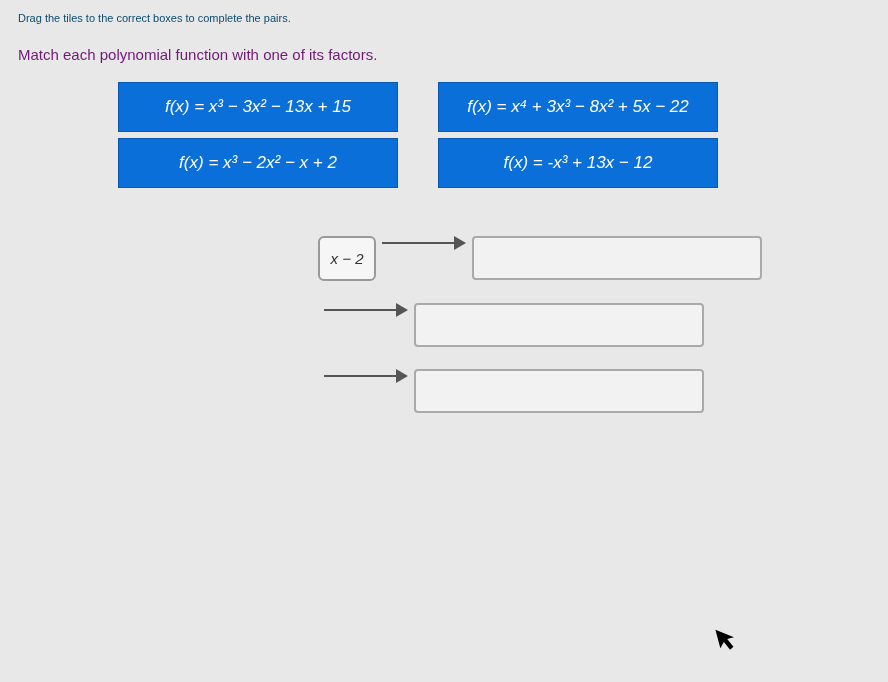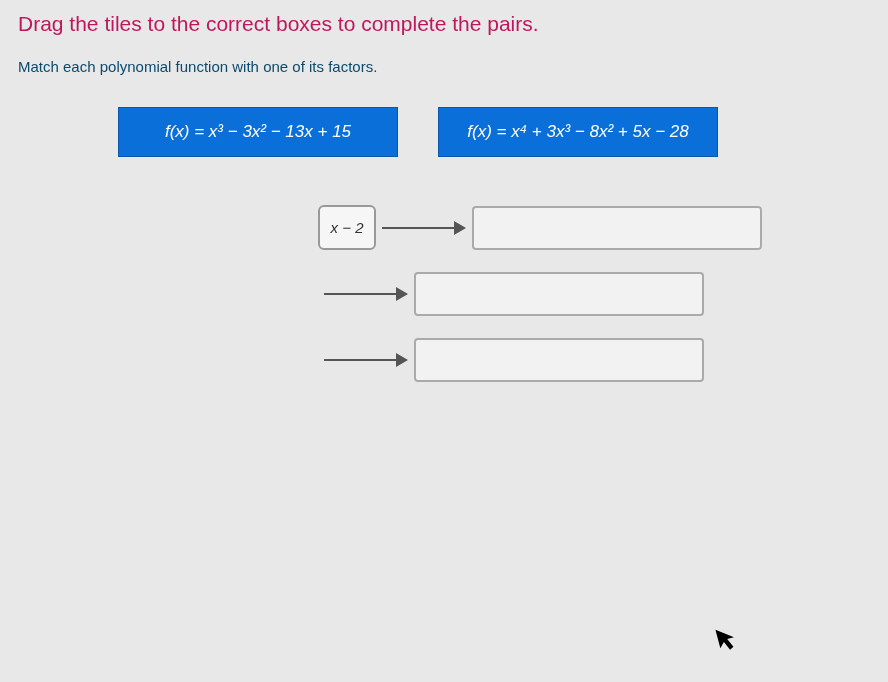--- a/index.html
+++ b/index.html
@@ -10,28 +10,28 @@
     body {
       font-family: Arial, Helvetica, sans-serif;
       background: #e8e8e8;
       width: 888px;
       height: 682px;
       padding: 12px 18px;
       color: #333;
       position: relative;
     }
     .instruction-1 {
-      font-size: 21px;
-      color: #be185d;
+      font-size: 11px;
+      color: #0c4a6e;
       margin-bottom: 22px;
     }
     .instruction-2 {
       font-size: 15px;
-      color: #0c4a6e;
-      margin-bottom: 32px;
+      color: #701a75;
+      margin-bottom: 19px;
     }
     .tiles-area {
       display: flex;
       flex-direction: column;
       gap: 6px;
       padding-left: 100px;
       margin-bottom: 48px;
     }
     .tiles-row {
       display: flex;
@@ -50,21 +50,21 @@
       font-style: italic;
     }
     .pairs-area {
       padding-left: 300px;
       display: flex;
       flex-direction: column;
       gap: 22px;
     }
     .pair-row {
       display: flex;
-      align-items: center;
+      align-items: flex-start;
       gap: 0;
     }
     .factor-box {
       border: 2px solid #999;
       background: #f6f6f6;
       border-radius: 6px;
       padding: 12px 10px;
       font-size: 15px;
       font-style: italic;
       color: #333;
@@ -107,21 +107,25 @@
   </style>
 </head>
 <body>
 
 <div class="instruction-1">Drag the tiles to the correct boxes to complete the pairs.</div>
 <div class="instruction-2">Match each polynomial function with one of its factors.</div>
 
 <div class="tiles-area">
   <div class="tiles-row">
     <div class="tile">f(x) = x³ − 3x² − 13x + 15</div>
-    <div class="tile">f(x) = x⁴ + 3x³ − 8x² + 5x − 28</div>
+    <div class="tile">f(x) = x⁴ + 3x³ − 8x² + 5x − 22</div>
+  </div>
+  <div class="tiles-row">
+    <div class="tile">f(x) = x³ − 2x² − x + 2</div>
+    <div class="tile">f(x) = -x³ + 13x − 12</div>
   </div>
 </div>
 
 <div class="pairs-area">
 
   <div class="pair-row">
     <div class="factor-box">x − 2</div>
     <div class="arrow-wrap">
       <div class="arrow-line"></div>
         <div class="arrow-head"></div>

